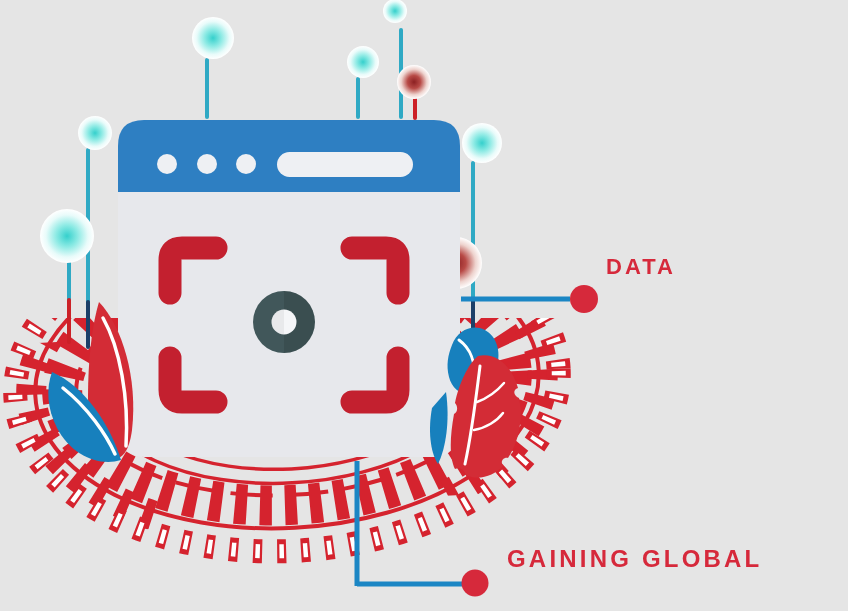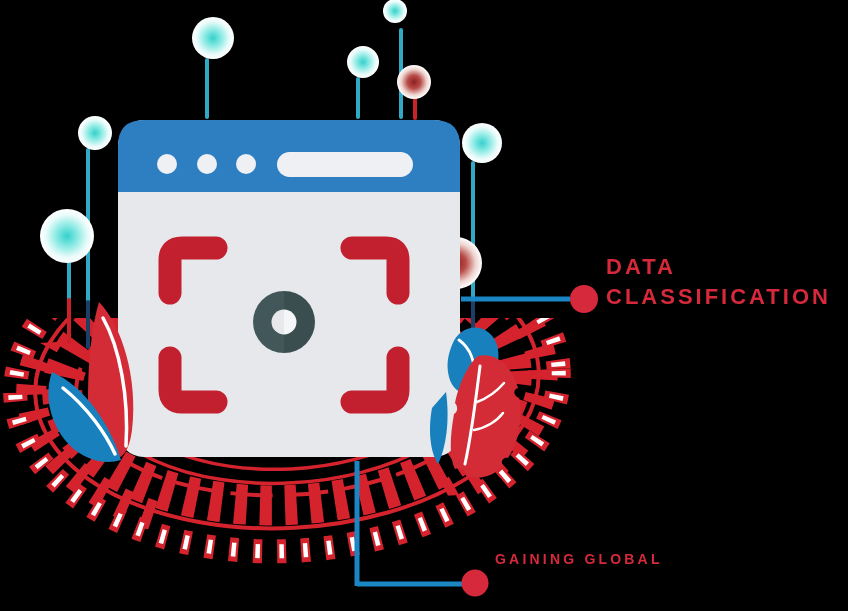--- a/index.html
+++ b/index.html
@@ -1,22 +1,22 @@
 <!DOCTYPE html>
 <html><head>
 <meta charset="utf-8">
 <title></title>
 <style>
   html,body{margin:0;padding:0;background:#ffffff;}
   .stage{position:relative;width:848px;height:611px;overflow:hidden;
-         font-family:"Liberation Sans","DejaVu Sans",sans-serif;background:#000000;}
+         font-family:"Liberation Sans","DejaVu Sans",sans-serif;background:#e5e5e5;}
   .stage svg{position:absolute;left:0;top:0;}
   .callout{position:absolute;color:#d6293b;font-weight:bold;white-space:nowrap;}
   .callout-1{left:606px;top:252px;font-size:22px;line-height:29.5px;letter-spacing:3px;}
-  .callout-2{left:495px;top:544px;font-size:14px;line-height:30px;letter-spacing:3.2px;}
+  .callout-2{left:507px;top:544px;font-size:24px;line-height:30px;letter-spacing:3.2px;}
 </style>
 </head>
 <body>
 
 <div class="stage">
 
   <svg width="848" height="611" viewBox="0 0 848 611">
 
     <defs>
       <radialGradient id="gTeal" cx="50%" cy="50%" r="50%">
@@ -124,20 +124,19 @@
       <path d="M357,461 L357,586 M357,584 L462,584"></path>
     </g>
     <g fill="#d6293b">
       <circle cx="584" cy="299" r="14"></circle>
       <circle cx="475" cy="583" r="13.5"></circle>
     </g>
   </svg>
 
   <div class="callout callout-1">
     <div>DATA</div>
-    <div>CLASSIFICATION</div>
   </div>
 
   <div class="callout callout-2">
     <div>GAINING GLOBAL</div>
   </div>
 
 </div>
 
 </body></html>

